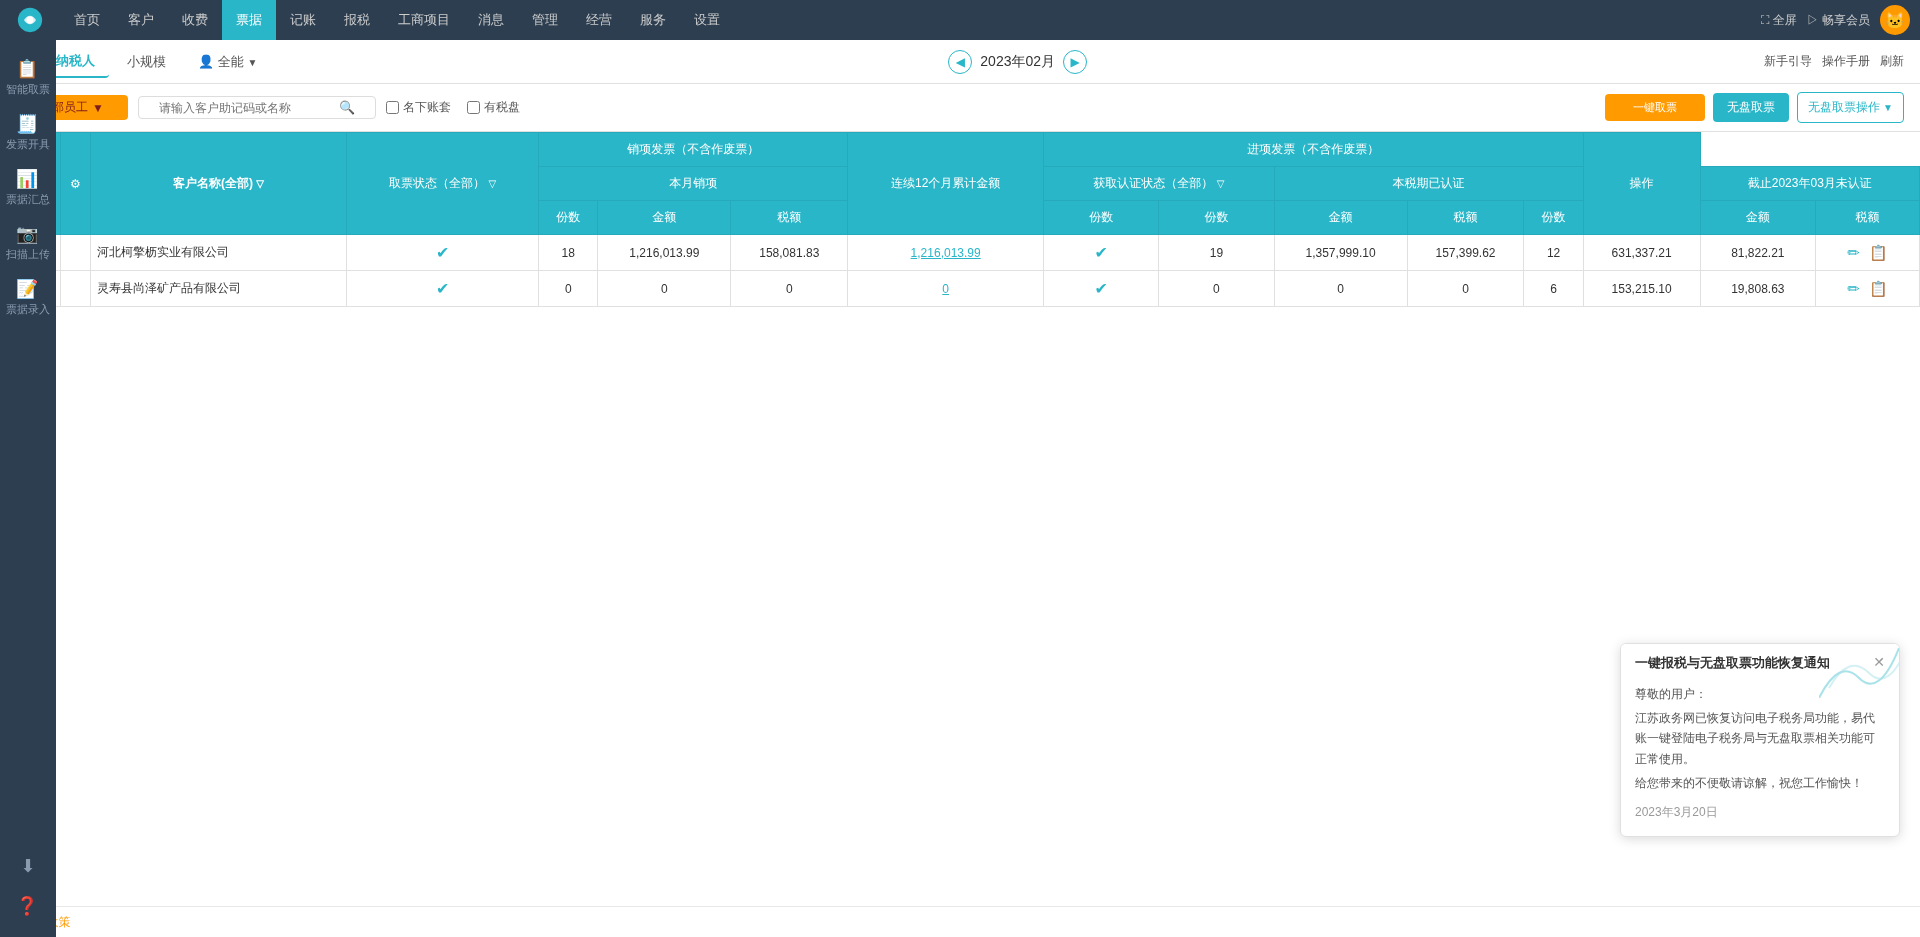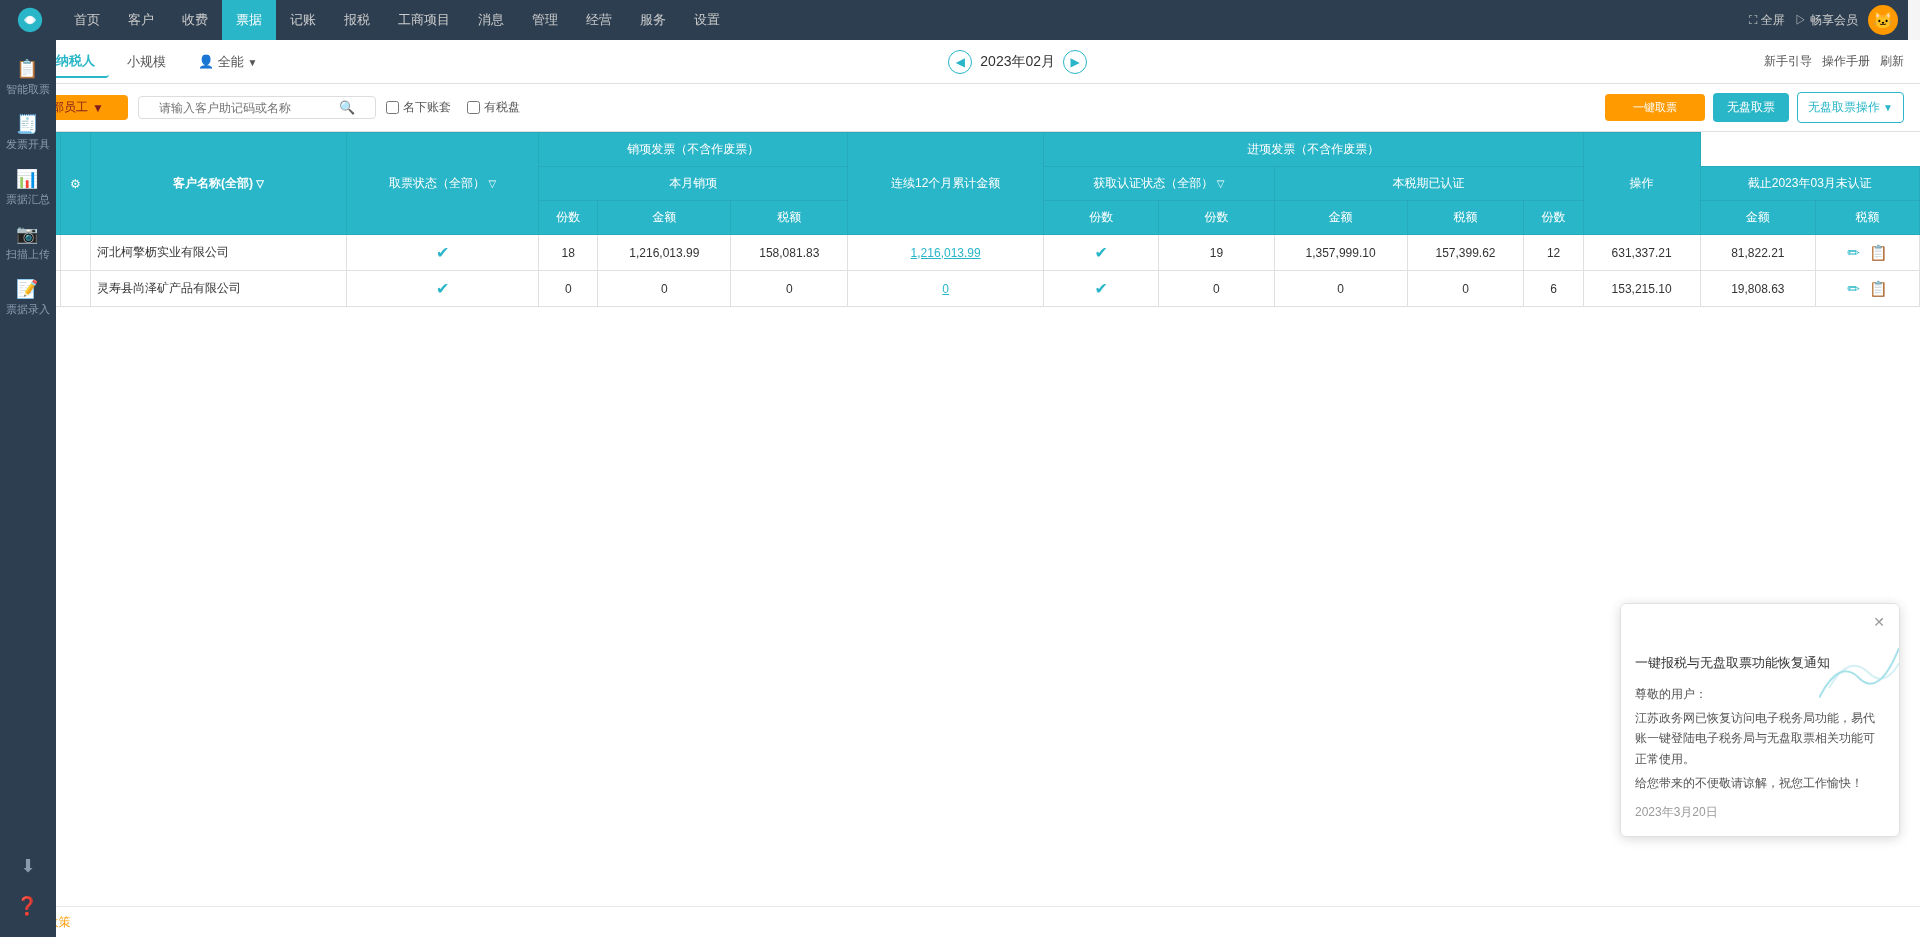--- a/index.html
+++ b/index.html
@@ -7,21 +7,21 @@
 
     
     .top-nav {
       background: #2d3e50;
       height: 40px;
       display: flex;
       align-items: center;
       padding: 0 10px;
       color: #ccc;
       position: fixed;
-      top: 0; left: 0; right: 12px;
+      top: 0; left: 0; right: 0;
       z-index: 100;
     }
     .top-nav .logo {
       width: 40px;
       height: 40px;
       display: flex; align-items: center; justify-content: center;
       margin-right: 10px;
     }
     .top-nav .logo svg { width: 26px; height: 26px; }
     .top-nav .nav-items { display: flex; align-items: center; flex: 1; }
@@ -263,24 +263,23 @@
       z-index: 200;
       overflow: hidden;
     }
     .notification-popup .popup-header {
       background: #fff;
       padding: 10px 14px 6px;
       display: flex; justify-content: space-between; align-items: flex-start;
     }
     .notification-popup .popup-header .title {
       font-size: 13px;
-      font-weight: normal;
+      font-weight: bold;
       color: #333;
       flex: 1;
-      margin-top: 40px;
     }
     .notification-popup .popup-header .close-btn {
       color: #999; cursor: pointer; font-size: 14px; margin-left: 8px;
     }
     .notification-popup .popup-body {
       padding: 6px 14px 14px;
       color: #555;
       line-height: 1.7;
     }
     .notification-popup .popup-date {

